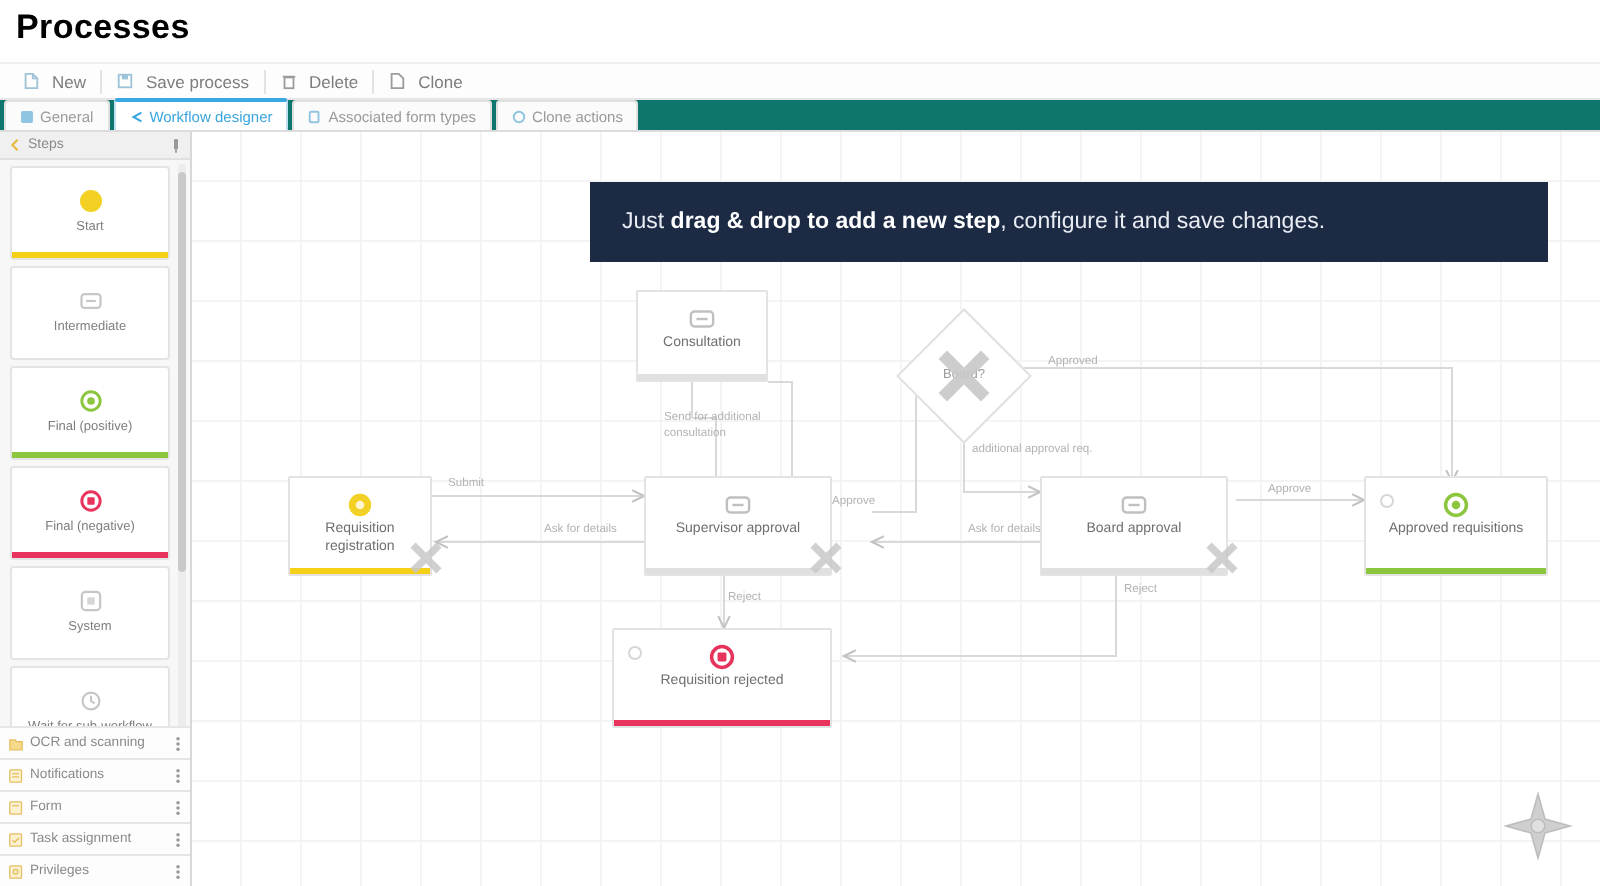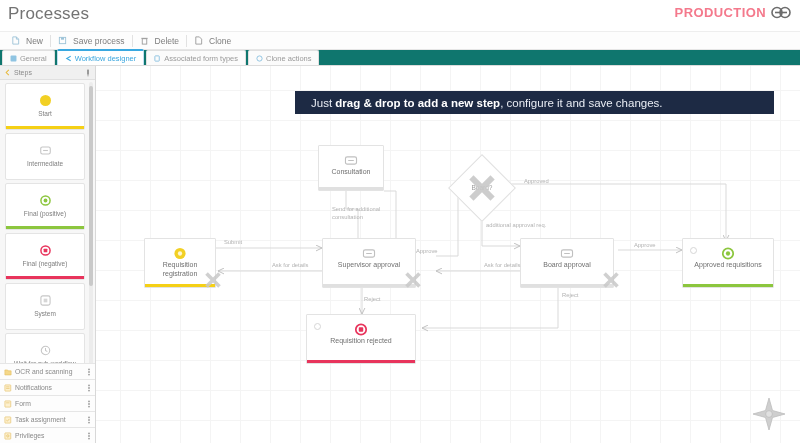--- a/index.html
+++ b/index.html
@@ -14,21 +14,21 @@
 
   
   #app { position: relative; width: 800px; height: 443px; background:#fff; }
 
   .page-header {
     position: absolute; left:0; top:0; width:800px; height:31px;
     background:#fff;
   }
   .page-title {
     position:absolute; left:8px; top:4px;
-    font-size:17px; color:#737373; font-weight:400; letter-spacing:.2px;
+    font-size:17px; color:#000000; font-weight:700; letter-spacing:.2px;
   }
   .page-subtitle {
     position:absolute; left:74px; top:11px;
     font-size:9px; color:#a8a8a8;margin-top:48px;
   }
   .brand {
     position:absolute; right:8px; top:5px;
     display:flex; align-items:center; gap:4px;
   }
   .brand-text {
@@ -127,21 +127,21 @@
       linear-gradient(to right, #f4f4f4 1px, transparent 1px),
       linear-gradient(to bottom, #f4f4f4 1px, transparent 1px);
     background-size:30px 30px;
     background-position:-6px -6px;
     overflow:hidden;
   }
   .canvas-inner { position:absolute; left:0; top:0; width:704px; height:377px; }
 
   
   .hint-banner {
-    position:absolute; left:199px; top:25px; width:479px; height:23px;
+    position:absolute; left:199px; top:25px; width:479px; height:40px;
     background:#1d2a44; display:flex; align-items:center;
     padding-left:16px;
   }
   .hint-text { font-size:11.5px; color:#e8ecf3; font-weight:400; }
   .hint-text b { font-weight:700; color:#ffffff; }
 
   
   .node {
     position:absolute; background:#ffffff;
     border:1px solid #e3e3e3; border-radius:1px;
@@ -186,28 +186,20 @@
   .pan-ctl { position:absolute; right:14px; bottom:8px; }
 </style>
 </head>
 <body>
 
 <div id="app">
 
   <div class="page-header">
     <div class="page-title">Processes</div>
     <div class="page-subtitle">(Workflows - Approval workflow)</div>
-    <div class="brand">
-      <span class="brand-text">PRODUCTION</span>
-      <svg class="brand-icon" width="22" height="13" viewBox="0 0 22 13">
-        <circle cx="7" cy="6.5" r="5" fill="none" stroke="#6d6d6d" stroke-width="1.6"></circle>
-        <circle cx="15" cy="6.5" r="5" fill="none" stroke="#6d6d6d" stroke-width="1.6"></circle>
-        <line x1="5" y1="6.5" x2="17" y2="6.5" stroke="#6d6d6d" stroke-width="1.6"></line>
-      </svg>
-    </div>
   </div>
 
   <div class="toolbar">
     <div class="tb-btn">
       <svg width="9" height="9" viewBox="0 0 10 10">
         <path d="M2 1h4l2.5 2.5V9H2z" fill="none" stroke="#9dc3d8" stroke-width="1"></path>
         <path d="M6 1v2.5h2.5" fill="none" stroke="#9dc3d8" stroke-width="1"></path>
       </svg>
       <span>New</span>
     </div>

